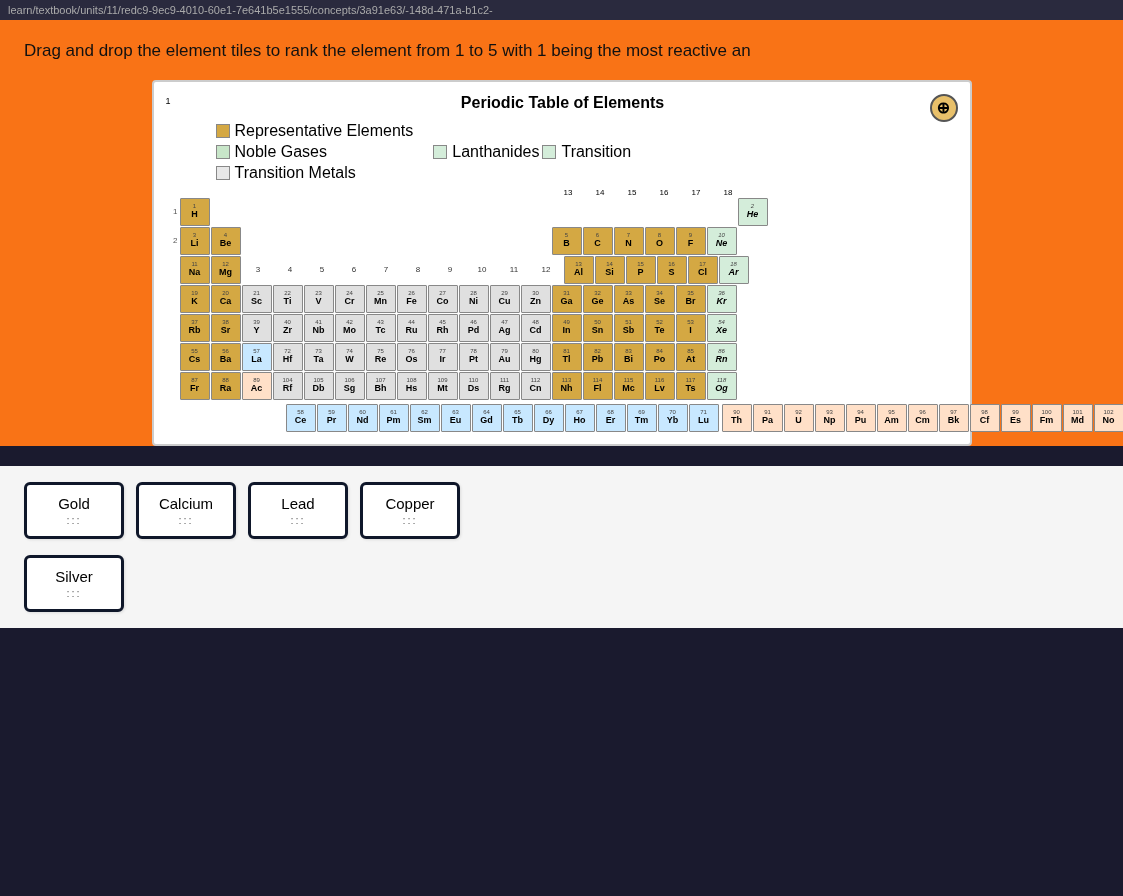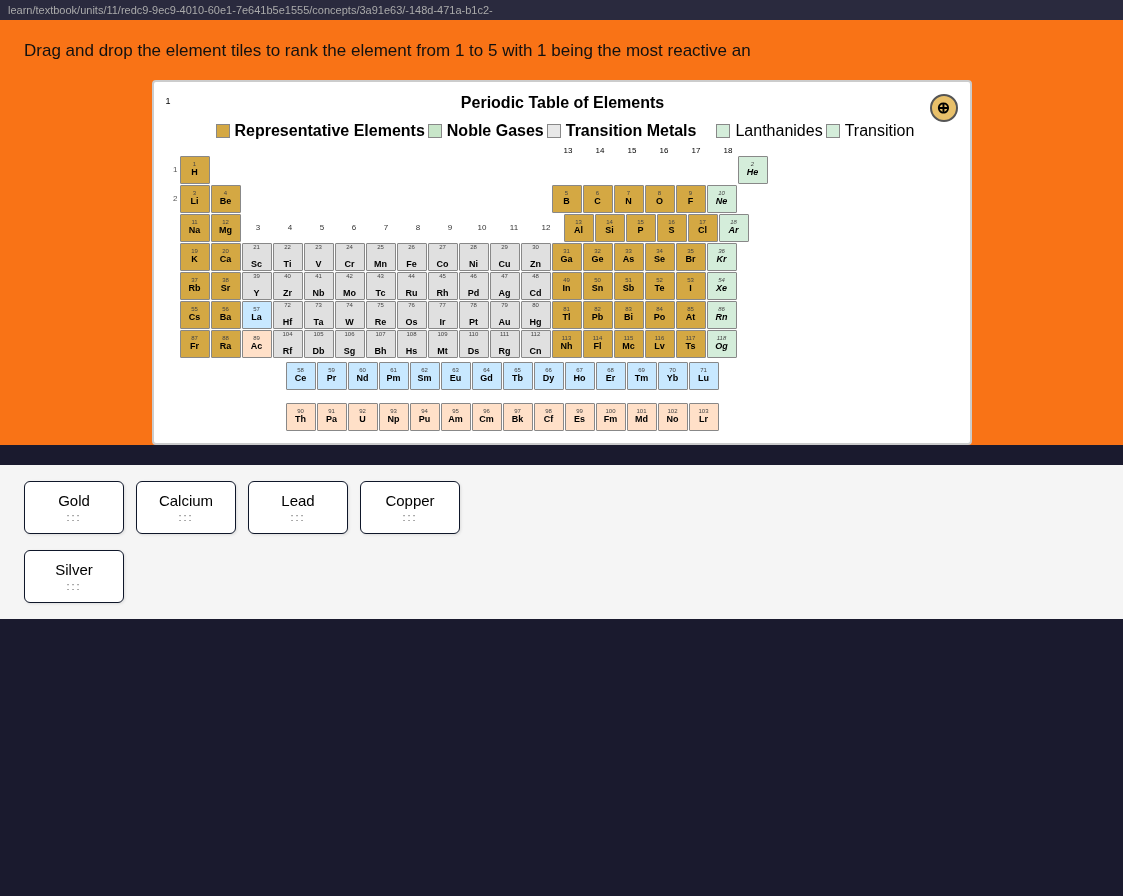--- a/index.html
+++ b/index.html
@@ -107,53 +107,53 @@
       background: #f0f0f0;
       border-radius: 1px;
       flex-shrink: 0;
     }
 
     .cell .num { font-size: 6px; color: #444; }
     .cell .sym { font-size: 9px; font-weight: bold; color: #000; }
 
     .cell.rep { background: #d4a843; }
     .cell.noble { background: #d4edda; font-style: italic; }
-    .cell.trans { background: #e0e0e0; justify-content: space-between; }
+    .cell.trans { background: #e0e0e0; }
     .cell.lant { background: #c8e8ff; }
     .cell.act { background: #ffe0c8; }
     .cell.empty { background: transparent; border: none; }
 
     .spacer { width: 30px; height: 28px; flex-shrink: 0; }
 
     
     .lant-act-section {
       margin-top: 4px;
       display: flex;
-      flex-direction: column;
-      gap: 13px;
+      flex-direction: row;
+      gap: 3px;
       padding-left: 120px;
     }
 
     .lant-row, .act-row {
       display: flex;
       gap: 1px;
     }
 
     
     .tiles-section {
       background: #f5f5f5;
       padding: 16px 24px;
       display: flex;
       flex-wrap: wrap;
       gap: 12px;
     }
 
     .tile {
       background: #fff;
-      border: 1px solid #0f172a;
+      border: 3px solid #0f172a;
       border-radius: 6px;
       padding: 10px 16px;
       min-width: 100px;
       text-align: center;
       cursor: grab;
       box-shadow: 1px 1px 3px rgba(0,0,0,0.1);
     }
 
     .tile-name {
       font-size: 15px;
@@ -188,21 +188,21 @@
   </div>
 
   <div class="periodic-table-container">
     <div style="display:flex; justify-content:space-between; align-items:flex-start;">
       <div style="width:30px; font-size:9px; padding-top:2px;">1</div>
       <div class="pt-title">Periodic Table of Elements</div>
       <div class="zoom-btn">⊕</div>
     </div>
 
     <div style="display:flex; gap:20px; margin-bottom:6px; margin-left:50px;">
-      <div style="display:flex; flex-direction:row; gap:3px;font-weight:bold;">
+      <div style="display:flex; flex-direction:column; gap:3px;">
         <div class="legend-item">
           <div class="legend-box rep"></div>
           <span>Representative Elements</span>
         </div>
         <div class="legend-item">
           <div class="legend-box noble"></div>
           <span>Noble Gases</span>
         </div>
         <div class="legend-item">
           <div class="legend-box trans"></div>

